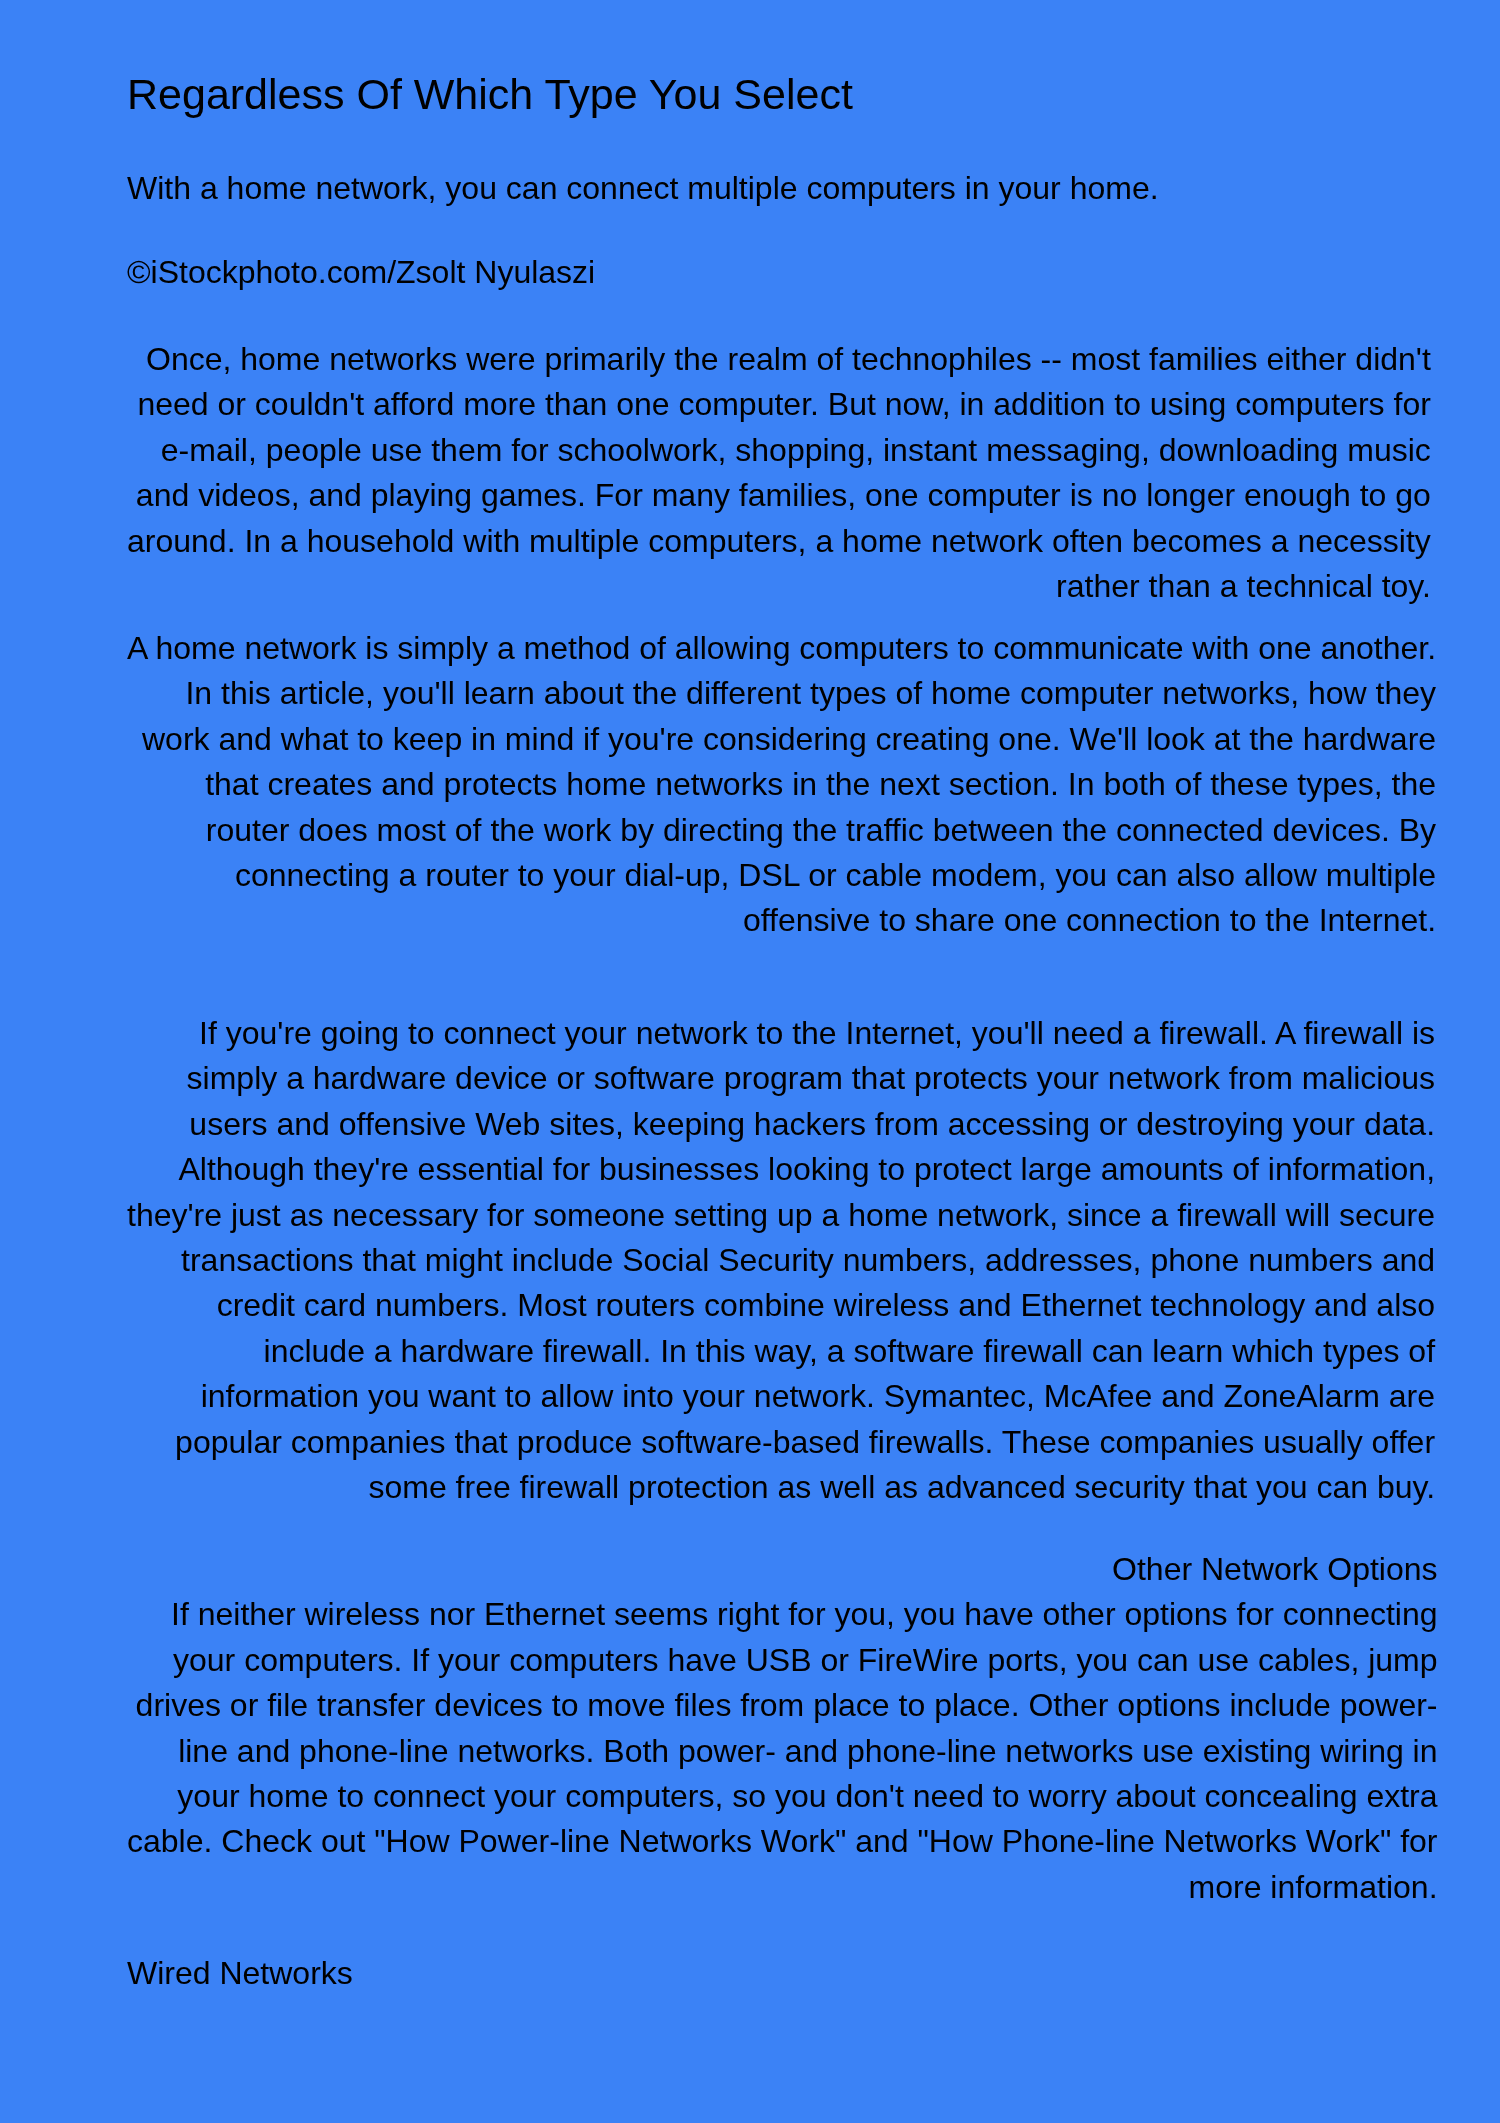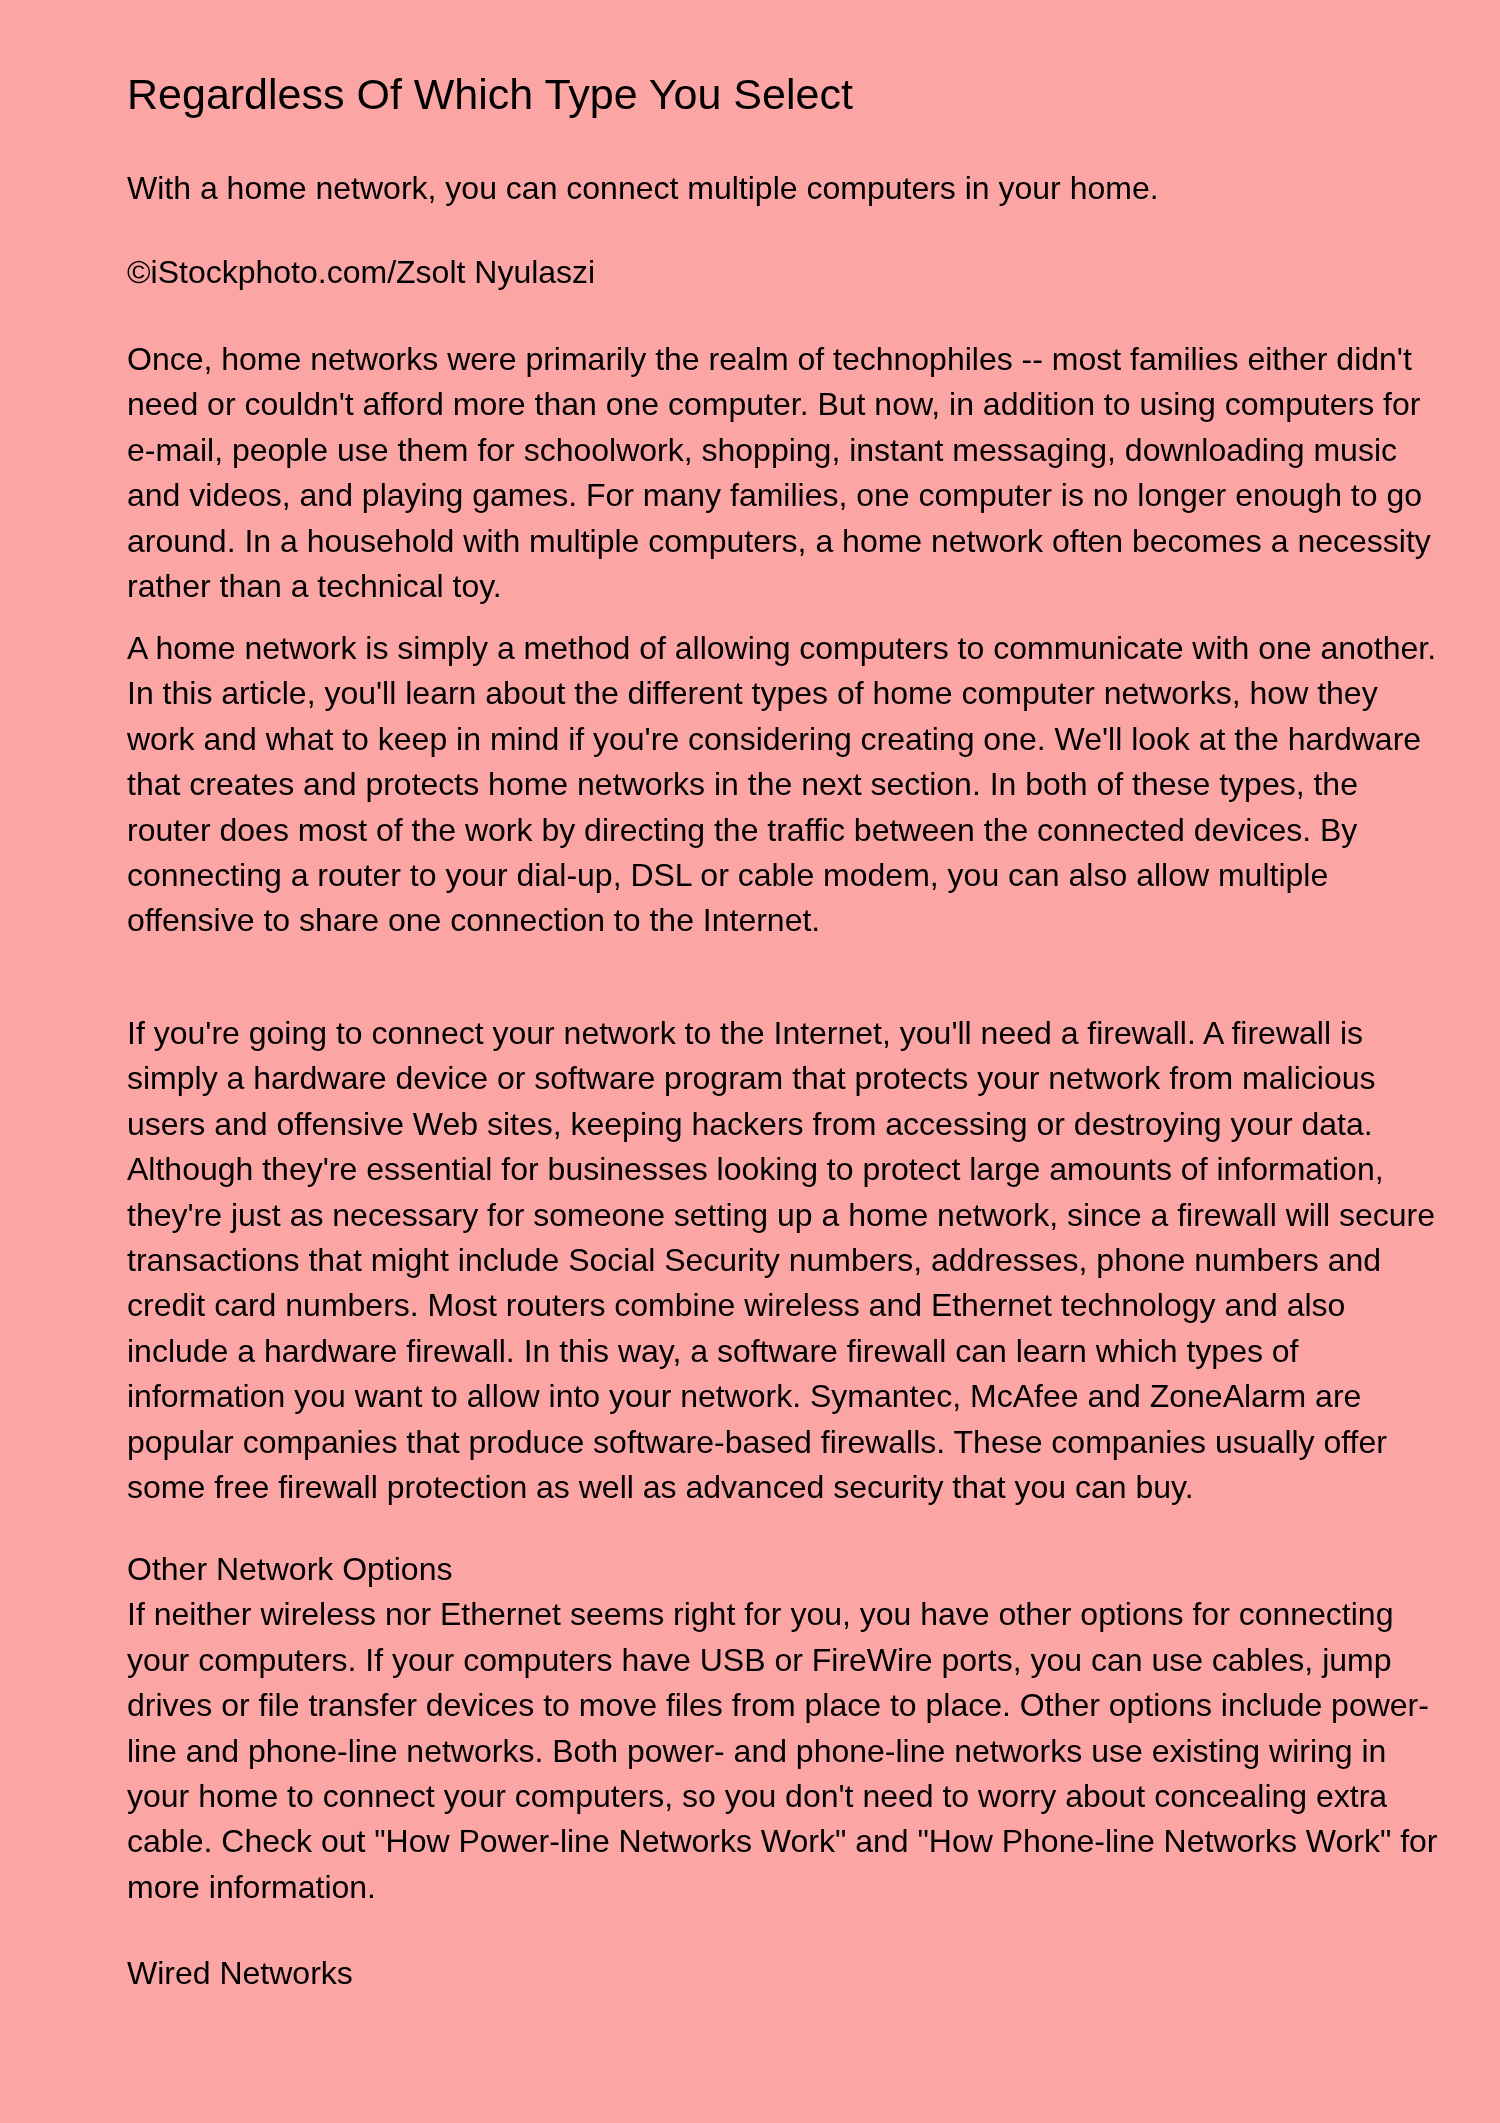--- a/index.html
+++ b/index.html
@@ -14,21 +14,21 @@
       overflow: hidden;
       color: #000000;
       font-family: "Liberation Sans", sans-serif;
     }
     .page {
       position: absolute;
       left: 0;
       top: 0;
       width: 1500px;
       height: 2123px;
-      background: #fca5a5;
+      background: #3b82f6;
     }
     .title {
       position: absolute;
       left: 127px;
       top: 69px;
       margin: 0;
       font-size: 43px;
       font-weight: normal;
       line-height: 50px;
       white-space: nowrap;
@@ -37,20 +37,21 @@
     .block {
       position: absolute;
       left: 127px;
       margin: 0;
       font-size: 32px;
       line-height: 45.4px;
       white-space: nowrap;
     }
     .line {
       display: block;
+      text-align: right;
     }
   </style>
 </head>
 <body>
 
 <div class="page">
 
   <h1 class="title">Regardless Of Which Type You Select</h1>
 
   <p class="block" style="top:166px;">With a home network, you can connect multiple computers in your home.</p>

